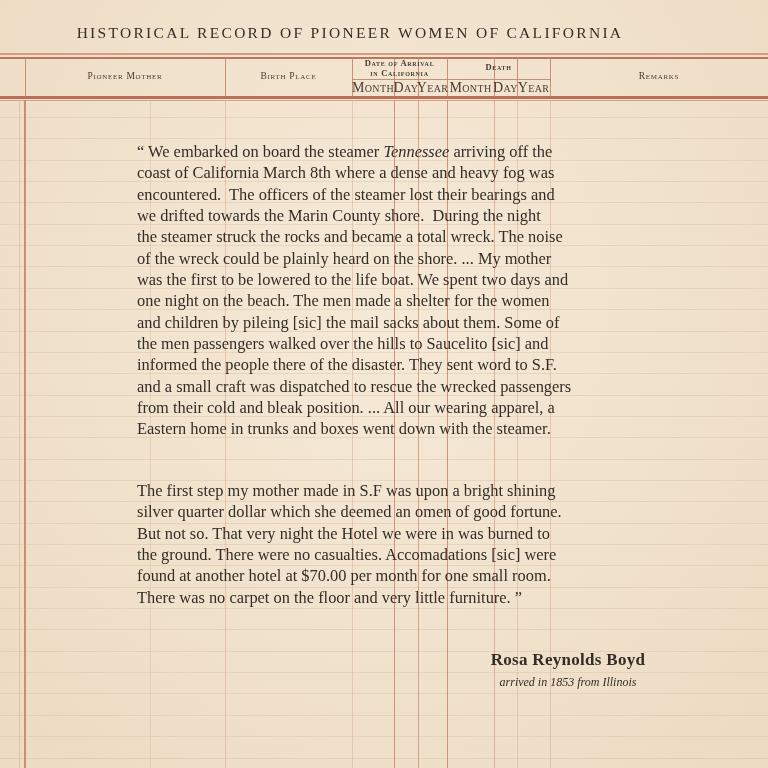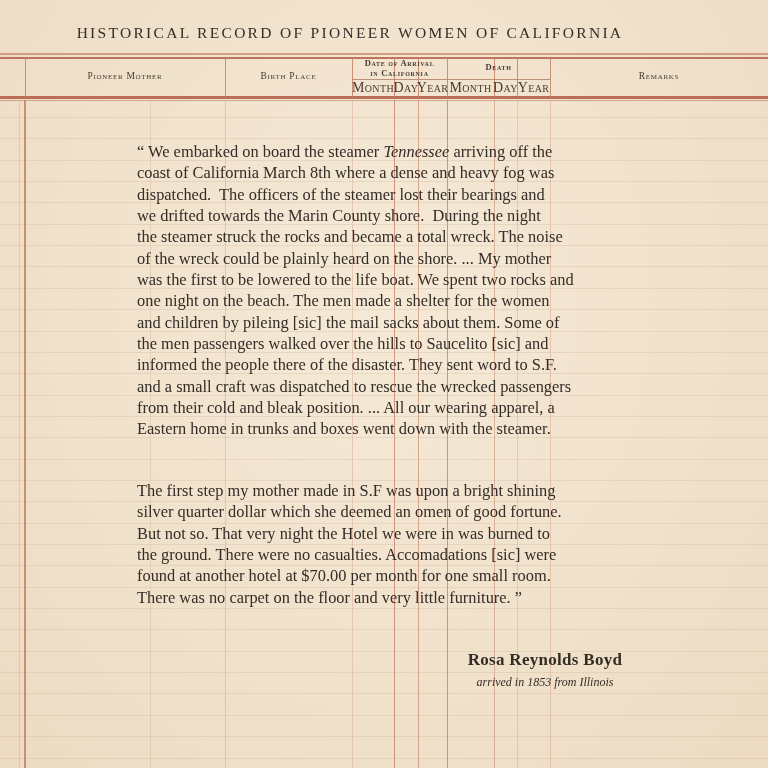--- a/index.html
+++ b/index.html
@@ -76,21 +76,21 @@
   .cell-y1{left:418px;top:80px;width:29px;height:16px;}
   .cell-m2{left:447px;top:80px;width:47px;height:16px;}
   .cell-d2{left:494px;top:80px;width:23px;height:16px;}
   .cell-y2{left:517px;top:80px;width:33px;height:16px;}
   
   .quote{position:absolute;left:137px;color:var(--ink);font-size:16.4px;}
   .quote .line{white-space:pre;height:21.35px;line-height:21.35px;}
   .para1{top:141px;}
   .para2{top:480px;}
   
-  .attribution{position:absolute;left:395px;top:650px;width:300px;text-align:center;color:var(--ink);}
+  .attribution{position:absolute;left:418px;top:650px;width:300px;text-align:center;color:var(--ink);}
   .attr-name{font-weight:bold;font-size:17px;letter-spacing:.3px;}
   .attr-detail{font-style:italic;font-size:12px;margin-top:4.5px;}
 </style>
 </head>
 <body>
 
 <div class="page">
 
   <h1 class="title">HISTORICAL RECORD OF PIONEER WOMEN OF CALIFORNIA</h1>
 
@@ -135,25 +135,25 @@
   <div class="vr v-394"></div>
   <div class="vr v-418"></div>
   <div class="vr v-447"></div>
   <div class="vr v-494"></div>
   <div class="vr v-517"></div>
   <div class="vr v-550"></div>
 
   <div class="quote para1">
       <div class="line">“ We embarked on board the steamer <i>Tennessee</i> arriving off the</div>
       <div class="line">coast of California March 8th where a dense and heavy fog was</div>
-      <div class="line">dispatched.  The officers of the steamer lost their bearings and</div>
+      <div class="line">encountered.  The officers of the steamer lost their bearings and</div>
       <div class="line">we drifted towards the Marin County shore.  During the night</div>
       <div class="line">the steamer struck the rocks and became a total wreck. The noise</div>
       <div class="line">of the wreck could be plainly heard on the shore. ... My mother</div>
-      <div class="line">was the first to be lowered to the life boat. We spent two rocks and</div>
+      <div class="line">was the first to be lowered to the life boat. We spent two days and</div>
       <div class="line">one night on the beach. The men made a shelter for the women</div>
       <div class="line">and children by pileing [sic] the mail sacks about them. Some of</div>
       <div class="line">the men passengers walked over the hills to Saucelito [sic] and</div>
       <div class="line">informed the people there of the disaster. They sent word to S.F.</div>
       <div class="line">and a small craft was dispatched to rescue the wrecked passengers</div>
       <div class="line">from their cold and bleak position. ... All our wearing apparel, a</div>
       <div class="line">Eastern home in trunks and boxes went down with the steamer.</div>
     </div>
   <div class="quote para2">
       <div class="line">The first step my mother made in S.F was upon a bright shining</div>

